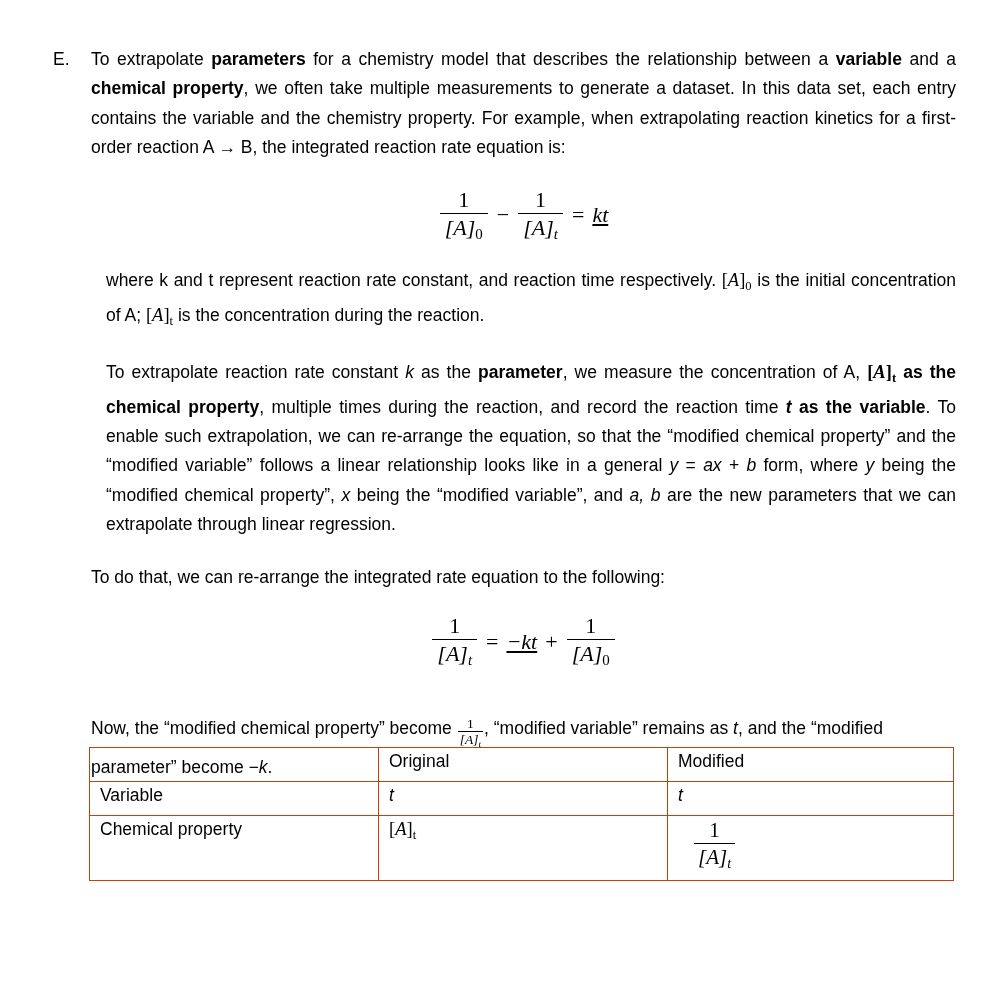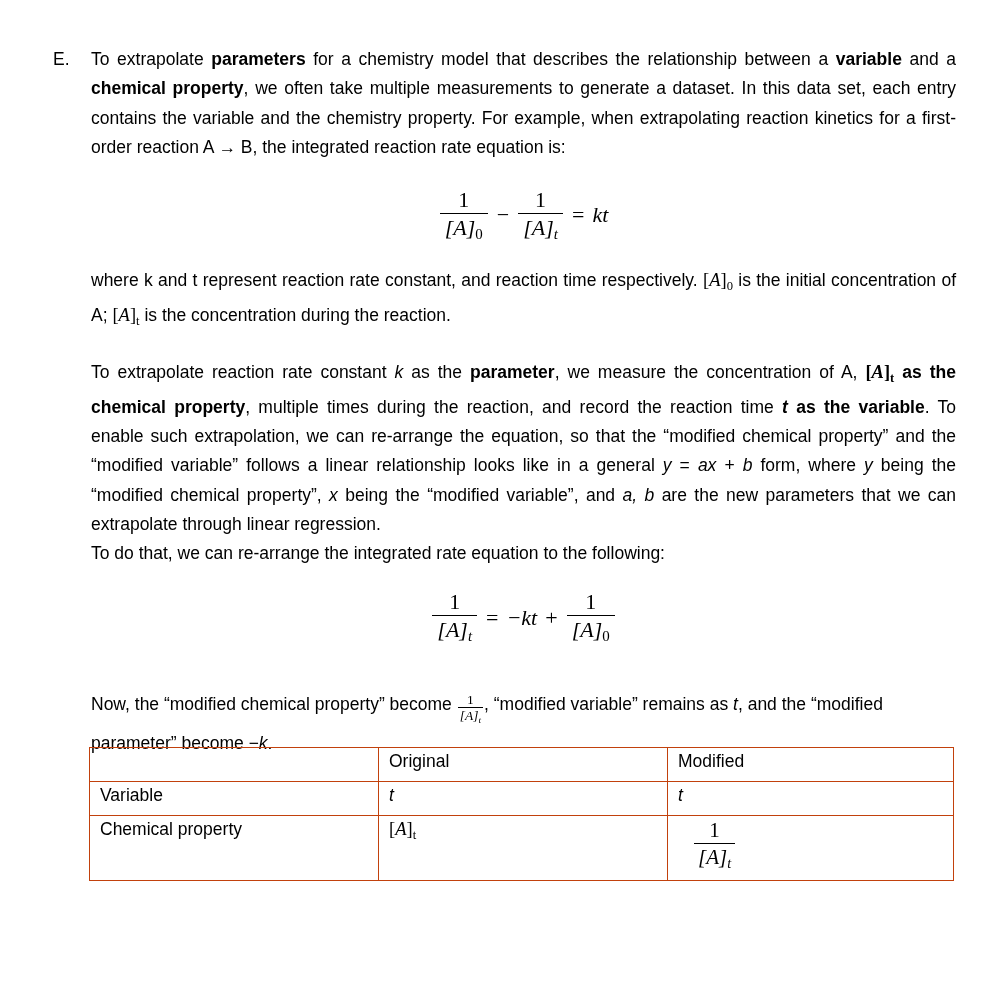--- a/index.html
+++ b/index.html
@@ -44,21 +44,21 @@
 
   p.para {
     margin: 0 0 0 0;
     font-size: 17.5px;
     line-height: 29.3px;
     text-align: justify;
     text-justify: inter-word;
     hyphens: none;
   }
   p.para.nojust { text-align: left; }
-  p.gap { margin-top: 22px; }
+  p.gap { margin-top: 22px; margin-left: 15px; }
 
   b, .b { font-weight: bold; }
   i, .it { font-style: italic; }
 
   
   .mvar {
     font-family: "Liberation Serif", serif;
     font-style: italic;
     font-size: 18.5px;
   }
@@ -100,20 +100,21 @@
     display: inline-block;
     vertical-align: middle;
     font-style: normal;
     margin: 0 6px;
   }
   .opi {
     display: inline-block;
     vertical-align: middle;
     font-style: italic;
     margin: 0 2px;
+    text-decoration: underline;
   }
 
   
   .frac-inline {
     display: inline-block;
     vertical-align: -0.75em;
     text-align: center;
     font-family: "Liberation Serif", serif;
     font-size: 13.5px;
     line-height: 1.05;
@@ -196,21 +197,21 @@
         </span><span class="op">−</span><span class="frac">
           <span class="num">1</span>
           <span class="den">[<span>A</span>]<span class="sub">t</span></span>
         </span><span class="op">=</span><span class="opi">kt</span>
       </div>
 
       <p class="para gap" style="margin-top:24px;"><span>where k and t represent reaction rate constant, and reaction time respectively. </span><span class="mvar-up">[<span class="mvar">A</span>]<span class="sub">0</span></span><span> is the initial concentration of A; </span><span class="mvar-up">[<span class="mvar">A</span>]<span class="sub">t</span></span><span> is the concentration during the reaction.</span></p>
 
       <p class="para gap" style="margin-top:22px;"><span>To extrapolate reaction rate constant </span><i>k</i><span> as the </span><b>parameter</b><span>, we measure the concentration of A, </span><b class="mvar-up" style="font-weight:bold;">[<span class="mvar" style="font-weight:bold;">A</span>]<span class="sub">t</span></b><b> as the chemical property</b><span>, multiple times during the reaction, and record the reaction time </span><b><i>t</i></b> <b>as the variable</b><span>. To enable such extrapolation, we can re-arrange the equation, so that the “modified chemical property” and the “modified variable” follows a linear relationship looks like in a general </span><i>y</i><span> = </span><i>ax</i><span> + </span><i>b</i><span> form, where </span><i>y</i><span> being the “modified chemical property”, </span><i>x</i><span> being the “modified variable”, and </span><i>a, b</i><span> are the new parameters that we can extrapolate through linear regression.</span></p>
 
-      <p class="para nojust" style="">To do that, we can re-arrange the integrated rate equation to the following:</p>
+      <p class="para nojust" style="margin-top:24px;">To do that, we can re-arrange the integrated rate equation to the following:</p>
 
       <div class="eq-block" style="margin-top:22px;">
         <span class="frac">
           <span class="num">1</span>
           <span class="den">[<span>A</span>]<span class="sub">t</span></span>
         </span><span class="op">=</span><span class="opi">−kt</span><span class="op">+</span><span class="frac">
           <span class="num">1</span>
           <span class="den">[<span>A</span>]<span class="sub" style="font-style:normal;">0</span></span>
         </span>
       </div>

